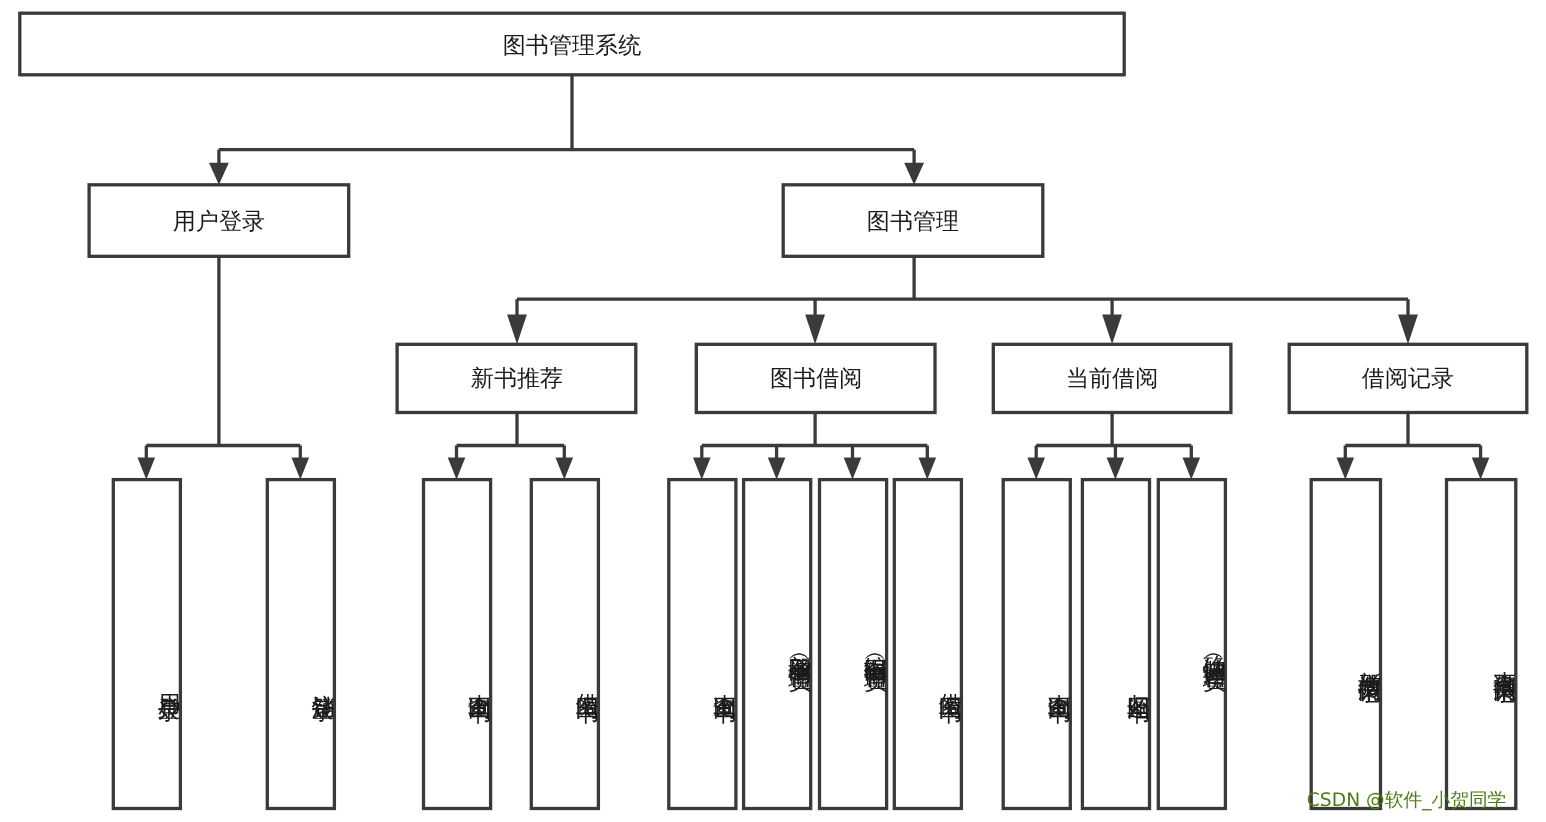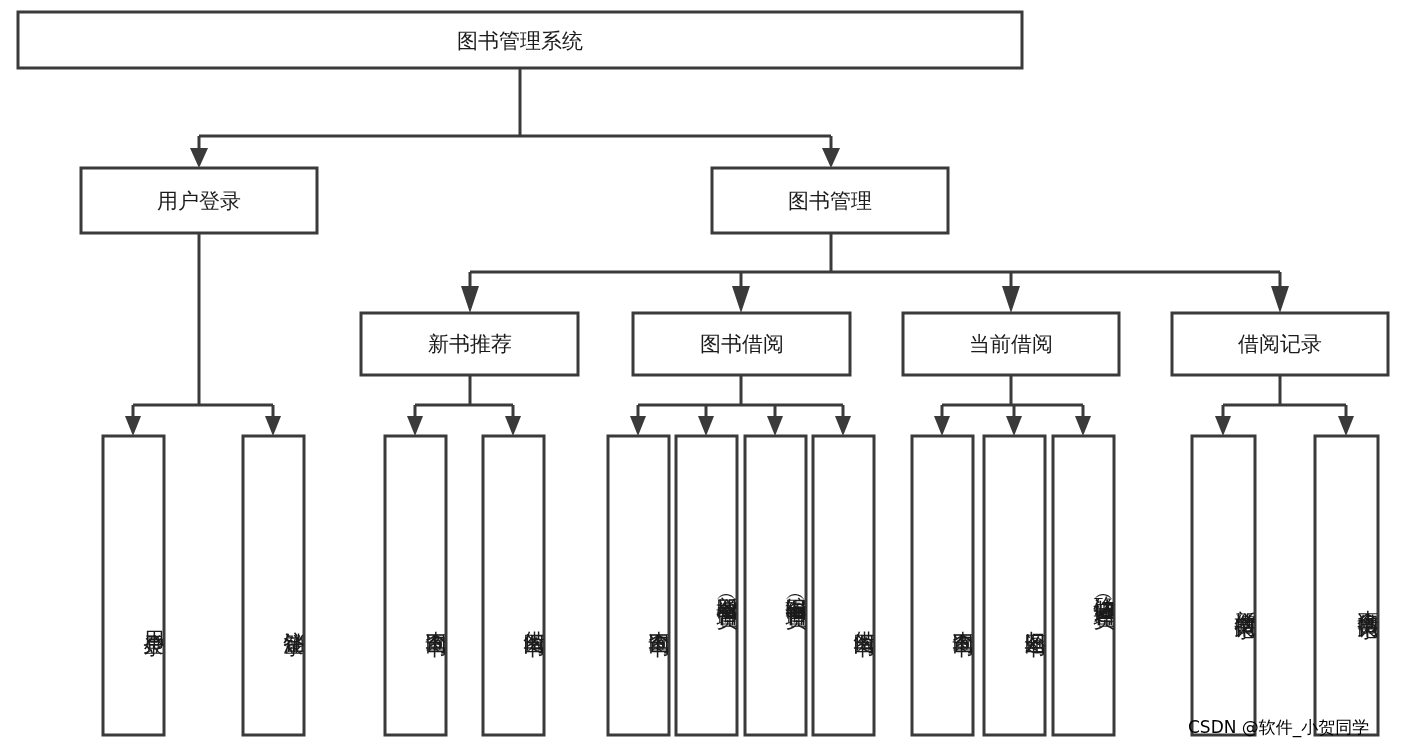--- a/index.html
+++ b/index.html
@@ -56,21 +56,21 @@
     justify-content: center;
     white-space: nowrap;
     pointer-events: none;
   }
   .watermark {
     position: absolute;
     left: 1188px;
     top: 716px;
     font-family: "DejaVu Sans", "Liberation Sans", sans-serif;
     font-size: 17px;
-    color: #000000;
+    color: #4d7c0f;
     white-space: nowrap;
   }
 </style>
 </head>
 <body>
 
 <svg id="diagram" viewBox="0 0 1405 747" xmlns="http://www.w3.org/2000/svg">
 
   <g>
 

